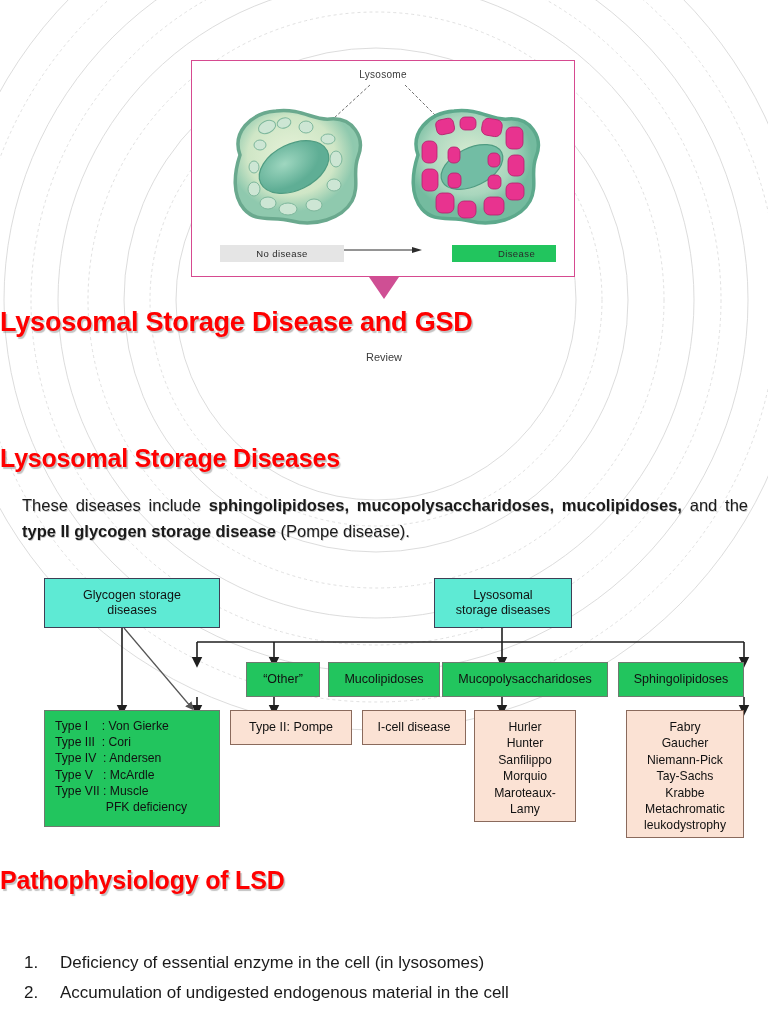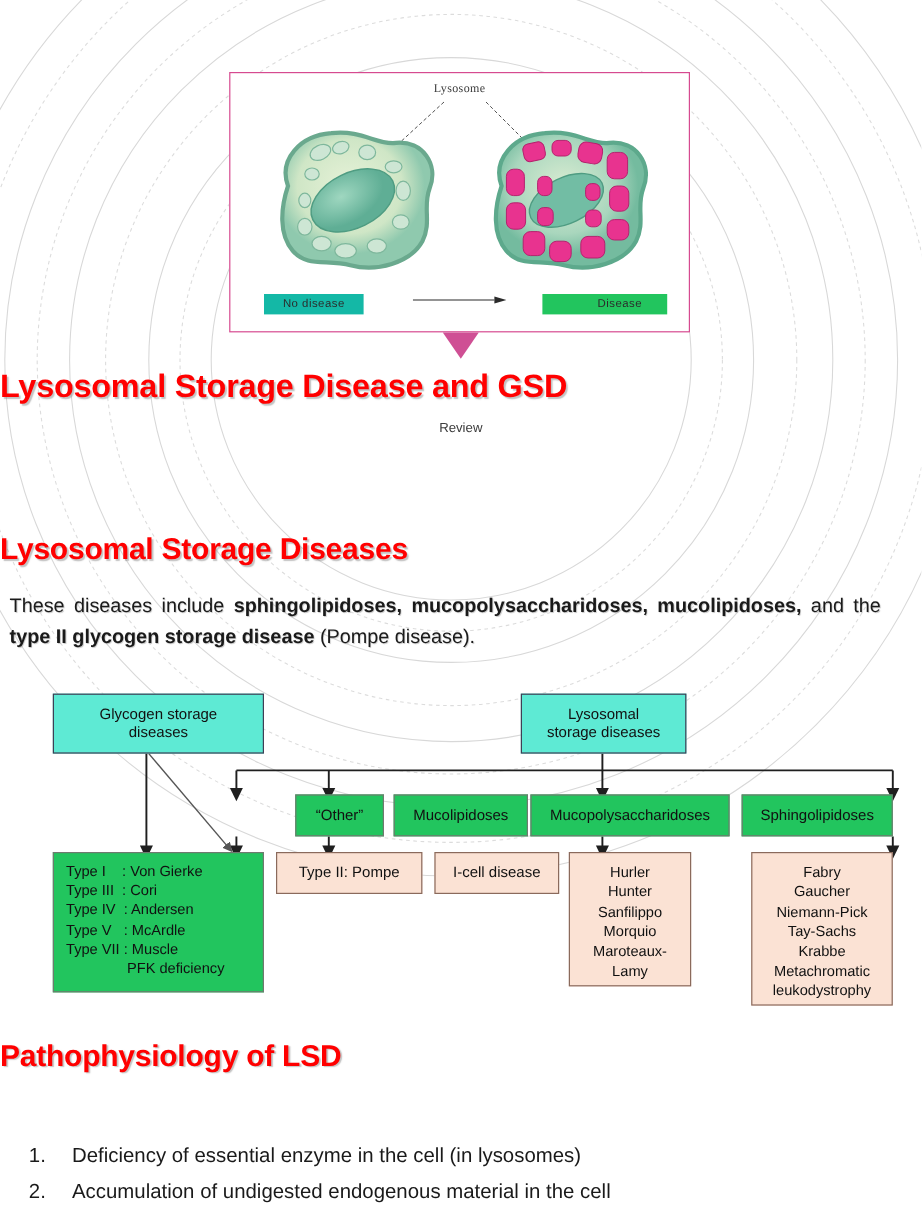--- a/index.html
+++ b/index.html
@@ -42,40 +42,40 @@
   }
 
   #lysosome-caption {
     position: absolute;
     left: 0; right: 0;
     top: 8px;
     text-align: center;
     font-size: 10px;
     color: #3a3a3a;
     letter-spacing: 0.3px;
-    font-family: Liberation Serif, serif;
+    font-family: Liberation Sans, sans-serif;
   }
 
   .leader-lines { position: absolute; left: 0; top: 0; width: 384px; height: 217px; }
 
   .cell-art { position: absolute; top: 32px; width: 165px; height: 145px; }
   .cell-art.left  { left: 18px; }
   .cell-art.right { left: 196px; }
 
   .legend-chip {
     position: absolute;
     bottom: 14px;
     height: 17px;
     line-height: 17px;
     text-align: center;
     font-size: 9.5px;
     color: #2b2b2b;
     letter-spacing: 0.4px;
   }
-  .legend-chip.nodisease { left: 28px;  width: 83px; background: #14b8a6; }
+  .legend-chip.nodisease { left: 28px;  width: 124px; background: #e5e5e5; }
   .legend-chip.disease   { left: 260px; width: 104px; background: #22c55e; padding-left: 25px; }
 
   #legend-arrow {
     position: absolute;
     left: 152px;
     bottom: 22px;
     width: 78px;
     height: 8px;
   }
 
@@ -113,21 +113,21 @@
     top: 351px;
     text-align: center;
     font-size: 11px;
     color: #3c3c3c;
     z-index: 3;
   }
 
   
   #intro-paragraph {
     position: absolute;
-    left: 8px;
+    left: 22px;
     top: 492px;
     width: 726px;
     font-size: 16.5px;
     line-height: 26px;
     color: #1a1a1a;
     text-align: justify;
     text-shadow: 0.7px 0.7px 0.6px rgba(150,150,150,0.5);
     z-index: 3;
   }
   #intro-paragraph b { font-weight: bold; }

